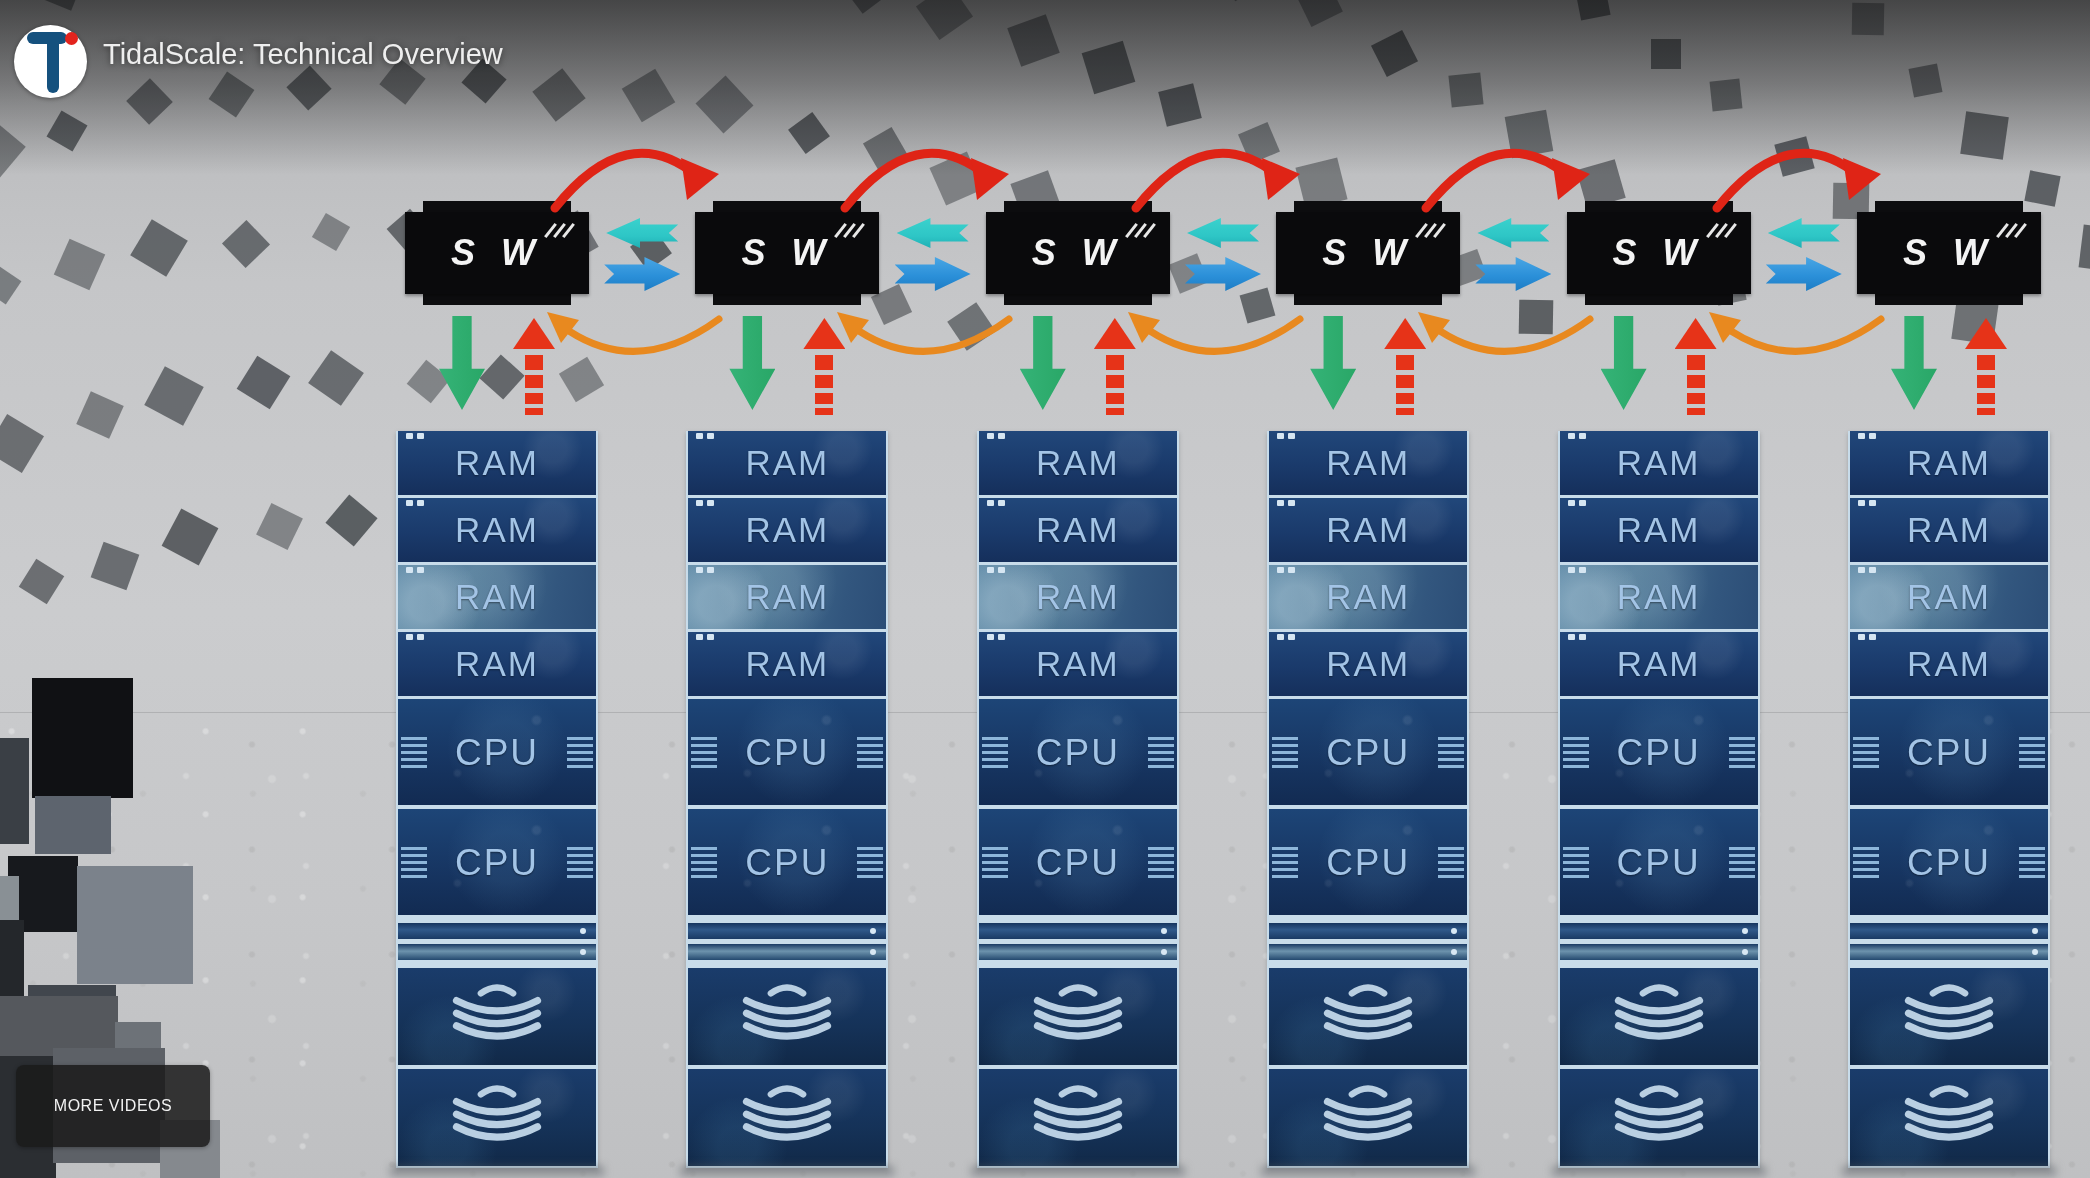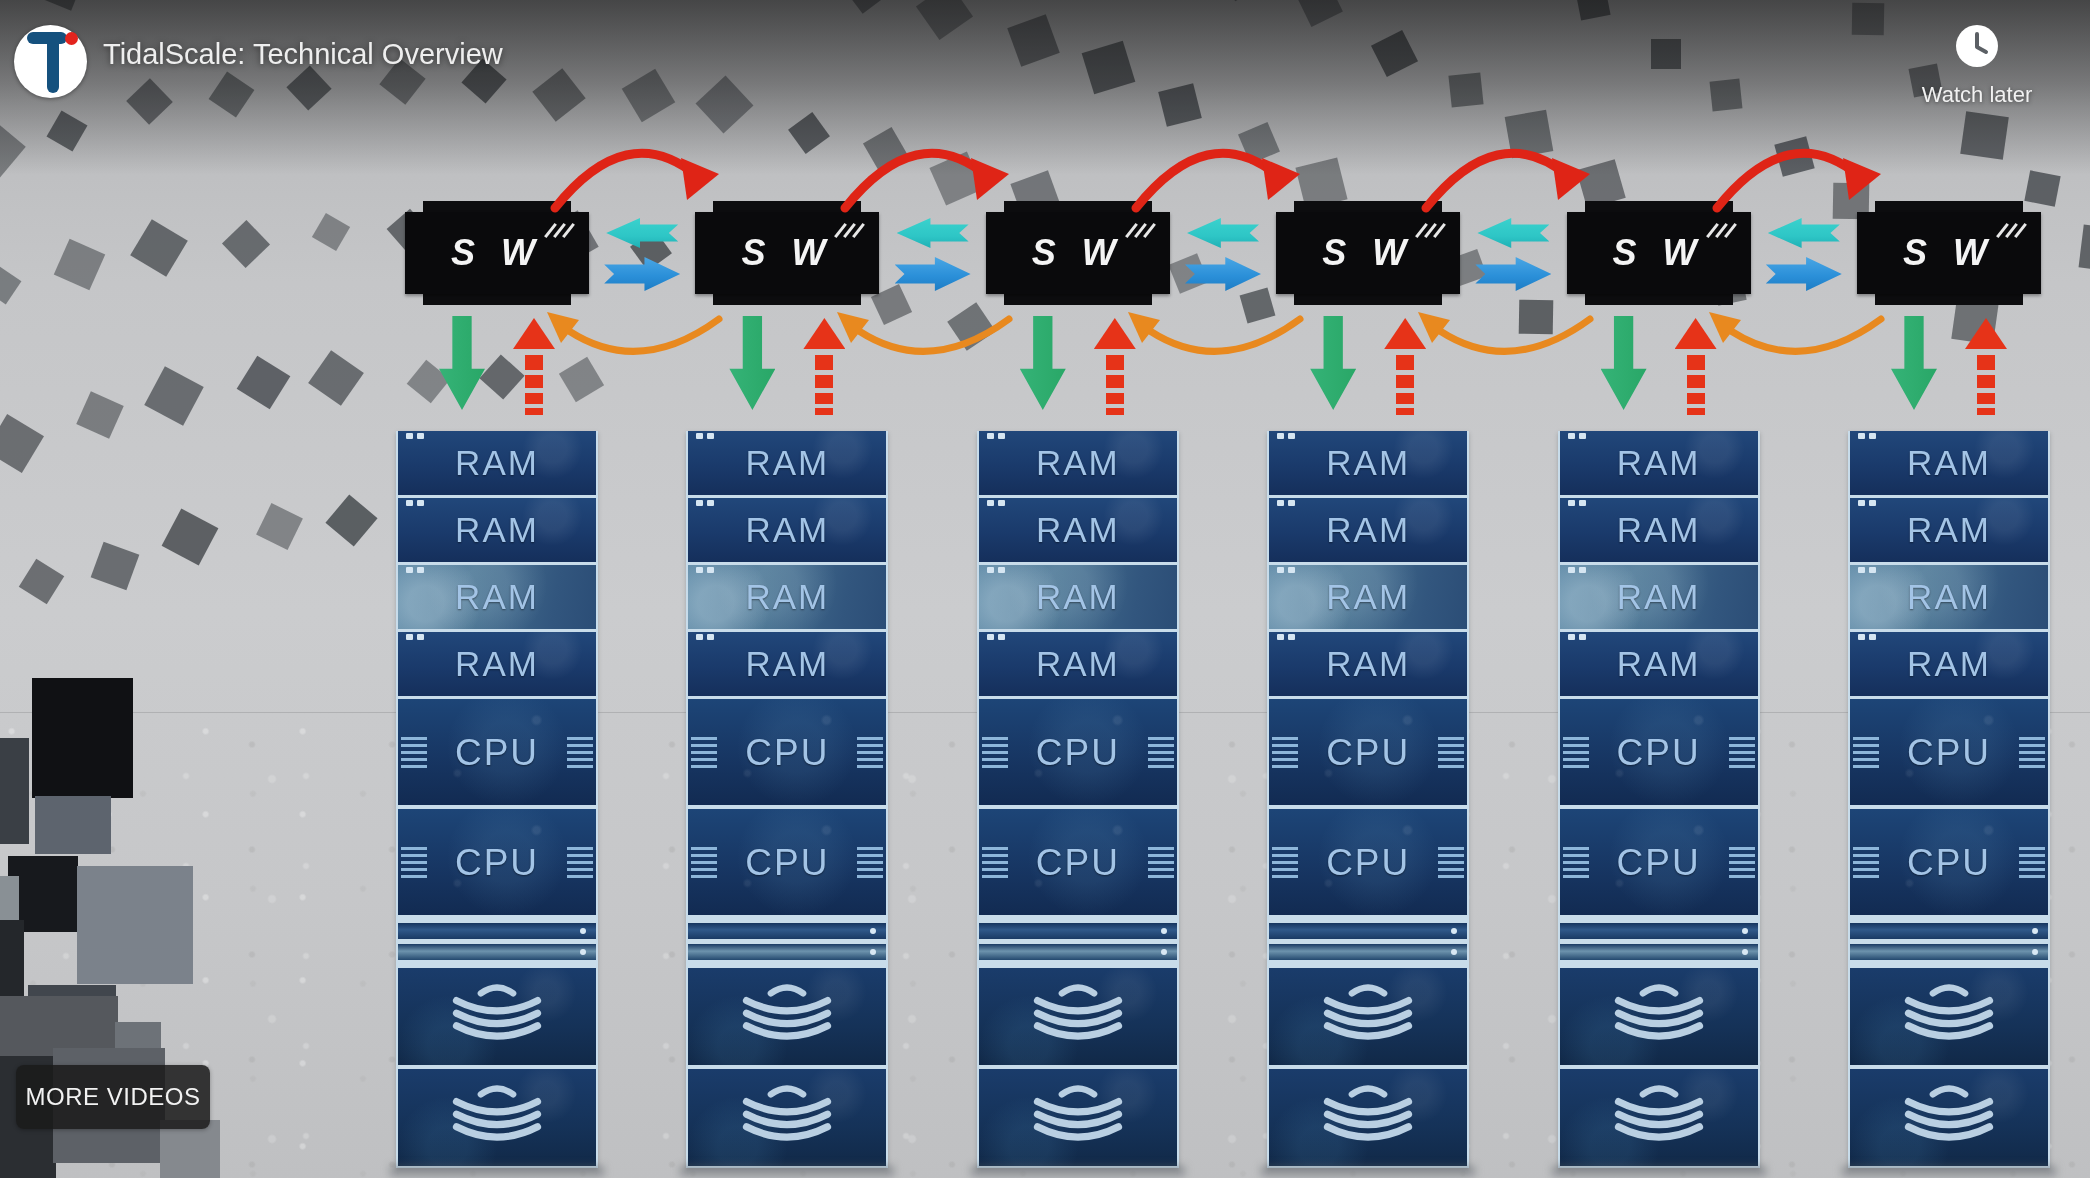--- a/index.html
+++ b/index.html
@@ -117,22 +117,22 @@
   .logo-stem{position:absolute;left:33px;top:8px;width:12px;height:60px;border-radius:6px;background:#15517e;}
   .logo-dot{position:absolute;left:51px;top:7px;width:13px;height:13px;border-radius:50%;background:#e3241d;}
   #video-title{
     position:absolute;left:103px;top:38px;font-size:29px;color:#eeeeee;
     text-shadow:0 1px 6px rgba(0,0,0,.55);cursor:pointer;white-space:nowrap;
   }
   #watch-later{position:absolute;left:1897px;top:24px;width:160px;height:92px;cursor:pointer;text-align:center;}
   #watch-later svg{display:block;margin:0 auto;}
   #watch-later-label{display:block;margin-top:14px;font-size:22px;color:#f1f1f1;text-shadow:0 1px 4px rgba(0,0,0,.5);}
   #more-videos-button{
-    position:absolute;left:16px;top:1065px;width:194px;height:64px;border-radius:8px;
-    background:rgba(26,26,26,.85);color:#f2f2f2;font-size:24px;letter-spacing:.5px;
+    position:absolute;left:16px;top:1065px;width:194px;height:82px;border-radius:8px;
+    background:rgba(26,26,26,.85);color:#f2f2f2;font-size:16px;letter-spacing:.5px;
     display:flex;align-items:center;justify-content:center;cursor:pointer;
     box-shadow:0 1px 4px rgba(0,0,0,.3);
   }
 </style>
 </head>
 <body>
 
 <div id="stage">
   <div id="floor"></div>
   <div id="diamond-layer">
@@ -709,24 +709,17 @@
         </svg></div>
     </div>
 
   <div id="ui-layer">
     <div id="channel-avatar">
       <span class="logo-bar"></span>
       <span class="logo-stem"></span>
       <span class="logo-dot"></span>
     </div>
     <div id="video-title">TidalScale: Technical Overview</div>
-    <div id="watch-later">
-      <svg width="44" height="44" viewBox="0 0 44 44">
-        <circle cx="22" cy="22" r="21" fill="#ffffff"></circle>
-        <path d="M22 10 L22 23 L31 28" fill="none" stroke="#5c6065" stroke-width="4" stroke-linecap="round" stroke-linejoin="round"></path>
-      </svg>
-      <span id="watch-later-label">Watch later</span>
-    </div>
     <div id="more-videos-button">
       <span>MORE VIDEOS</span>
     </div>
   </div>
 </div>
 
 </body></html>

